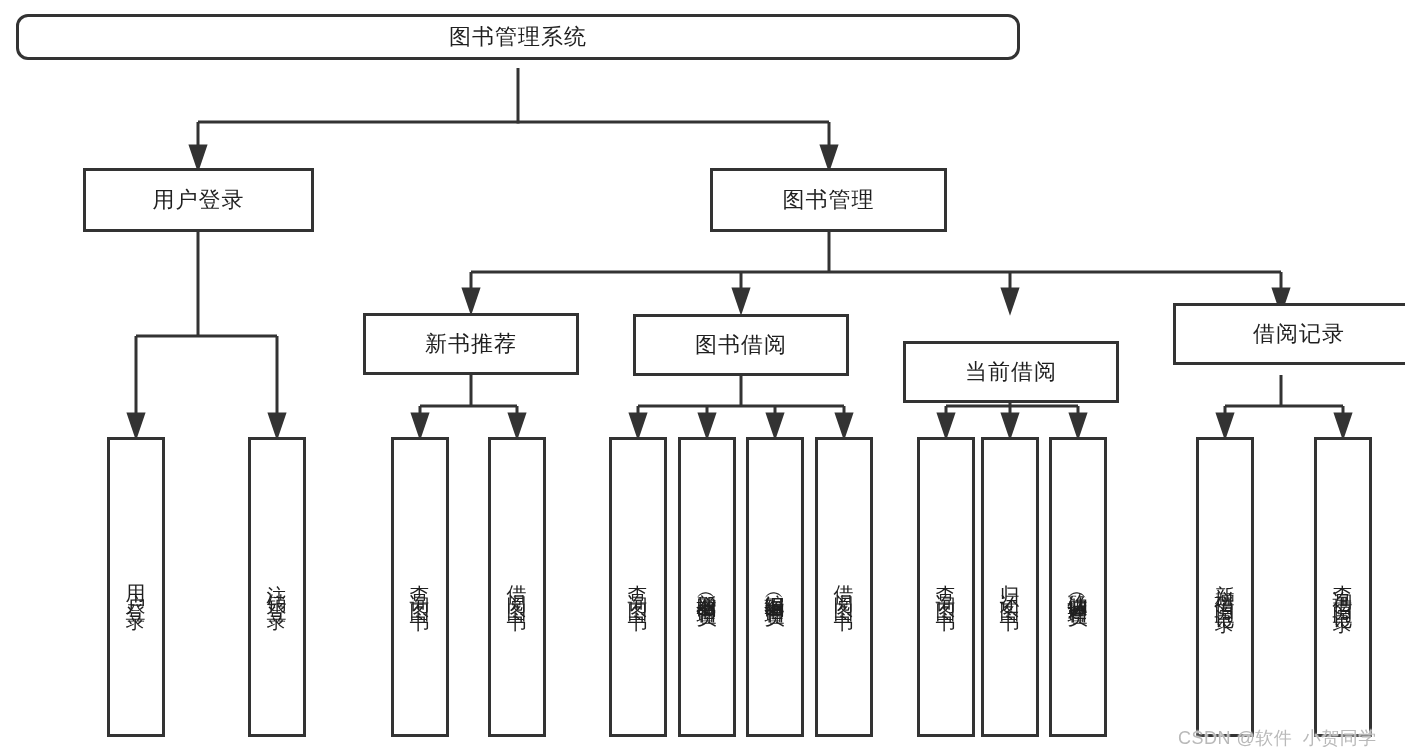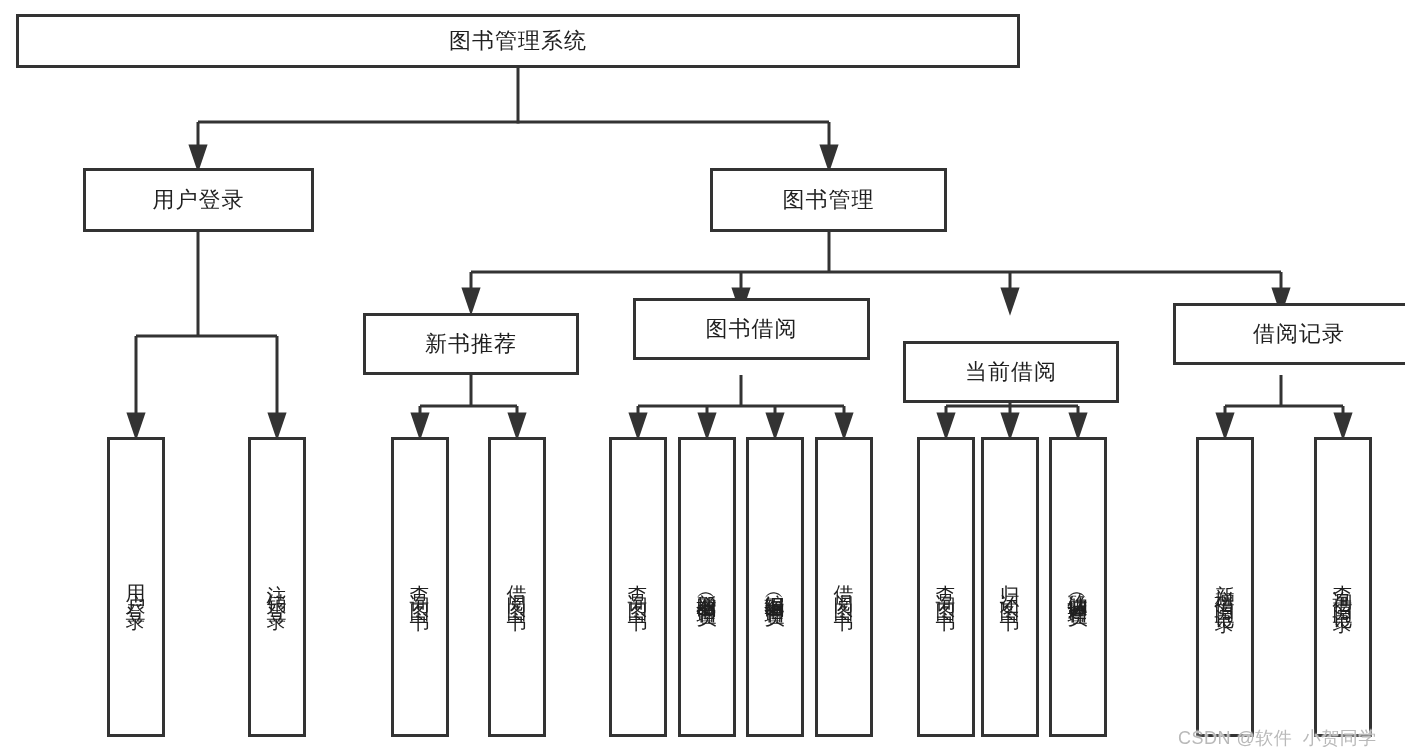--- a/index.html
+++ b/index.html
@@ -146,27 +146,27 @@
         <line x1="1225" y1="406" x2="1343" y2="406"></line>
         <line x1="1225" y1="406" x2="1225" y2="417"></line>
         <line x1="1343" y1="406" x2="1343" y2="417"></line>
         <polygon points="1217.5,414 1232.5,414 1225,436"></polygon>
         <polygon points="1335.5,414 1350.5,414 1343,436"></polygon>
       </g>
 
     </g>
   </svg>
 
-  <div class="hnode" style="left:16px; top:14px; width:1004px; height:54px;">图书管理系统</div>
+  <div class="hnode" style="left:16px; top:14px; width:1004px; height:46px;border-radius:12px;">图书管理系统</div>
 
   <div class="hnode" style="left:83px; top:168px; width:231px; height:64px;">用户登录</div>
   <div class="hnode" style="left:710px; top:168px; width:237px; height:64px;">图书管理</div>
 
   <div class="hnode" style="left:363px; top:313px; width:216px; height:62px;">新书推荐</div>
-  <div class="hnode" style="left:633px; top:298px; width:237px; height:62px;">图书借阅</div>
+  <div class="hnode" style="left:633px; top:314px; width:216px; height:62px;">图书借阅</div>
   <div class="hnode" style="left:903px; top:313px; width:216px; height:62px;margin-top:28px;">当前借阅</div>
   <div class="hnode" style="left:1173px; top:303px; width:252px; height:62px;">借阅记录</div>
 
   <div class="vnode" style="left:107px;">用户登录</div>
   <div class="vnode" style="left:248px;">注销登录</div>
 
   <div class="vnode" style="left:391px;">查询图书</div>
   <div class="vnode" style="left:488px;">借阅图书</div>
 
   <div class="vnode" style="left:609px;">查询图书</div>

